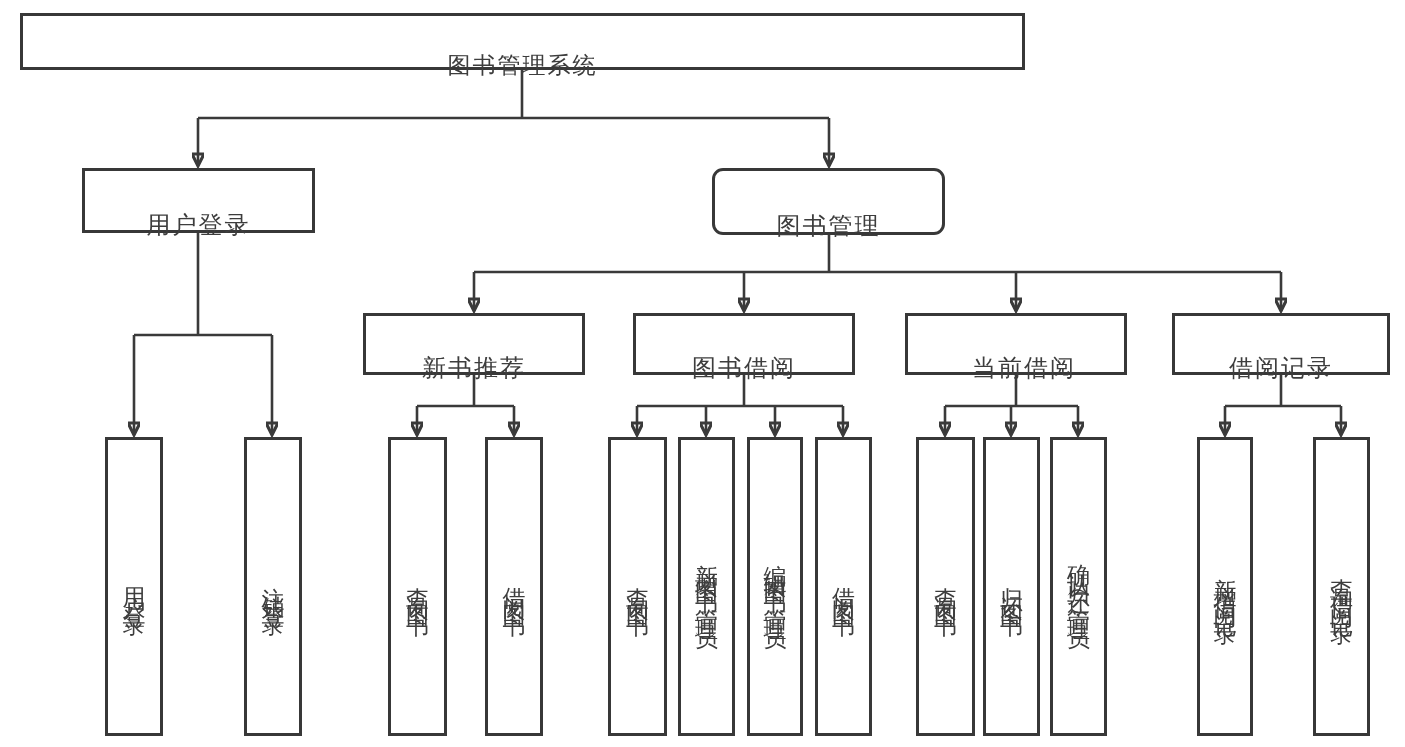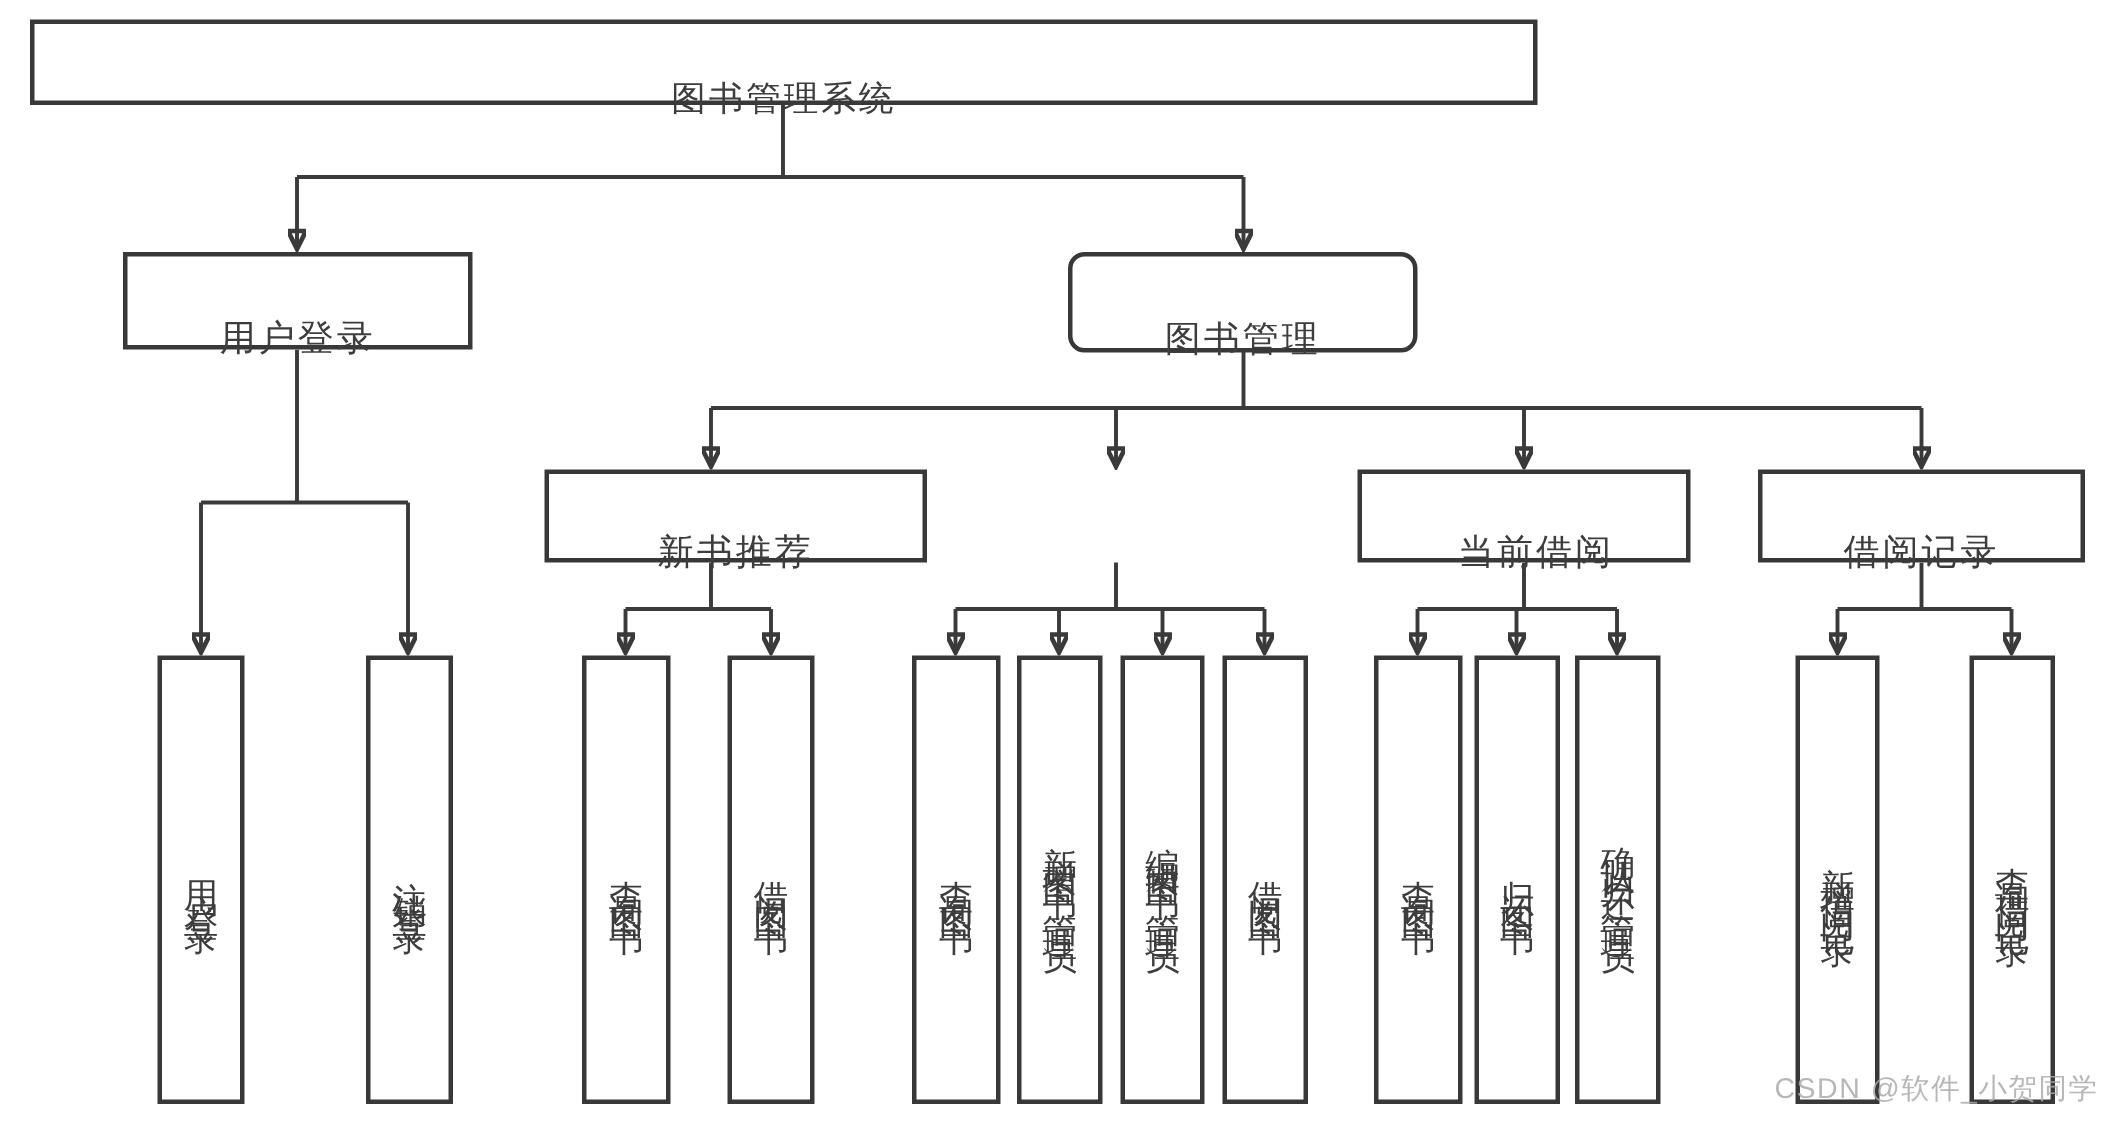--- a/index.html
+++ b/index.html
@@ -98,22 +98,25 @@
     <span class="hlabel">图书管理系统</span>
   </div>
 
   <div class="node" style="left:82px;top:168px;width:233px;height:65px;">
     <span class="hlabel">用户登录</span>
   </div>
   <div class="node" style="left:712px;top:168px;width:233px;height:67px;border-radius:11px;">
     <span class="hlabel">图书管理</span>
   </div>
 
-  <div class="node" style="left:363px;top:313px;width:255px;height:62px;">
+  <div class="node" style="left:363px;top:313px;width:222px;height:62px;">
     <span class="hlabel">新书推荐</span>
+  </div>
+  <div class="node" style="left:633px;top:313px;width:222px;height:62px;">
+    <span class="hlabel">图书借阅</span>
   </div>
   <div class="node" style="left:905px;top:313px;width:222px;height:62px;padding-left:16px;">
     <span class="hlabel">当前借阅</span>
   </div>
   <div class="node" style="left:1172px;top:313px;width:218px;height:62px;">
     <span class="hlabel">借阅记录</span>
   </div>
 
   <div class="node" style="left:105px;top:437px;width:58px;height:299px;">
     <span class="vlabel">用户登录</span>
@@ -152,14 +155,13 @@
     <span class="vlabel">确认归还（管理员）</span>
   </div>
 
   <div class="node" style="left:1197px;top:437px;width:56px;height:299px;">
     <span class="vlabel">新增借阅记录</span>
   </div>
   <div class="node" style="left:1313px;top:437px;width:57px;height:299px;">
     <span class="vlabel">查询借阅记录</span>
   </div>
 
-  <div class="watermark">CSDN @软件_小贺同学</div>
 </div>
 
 </body></html>

